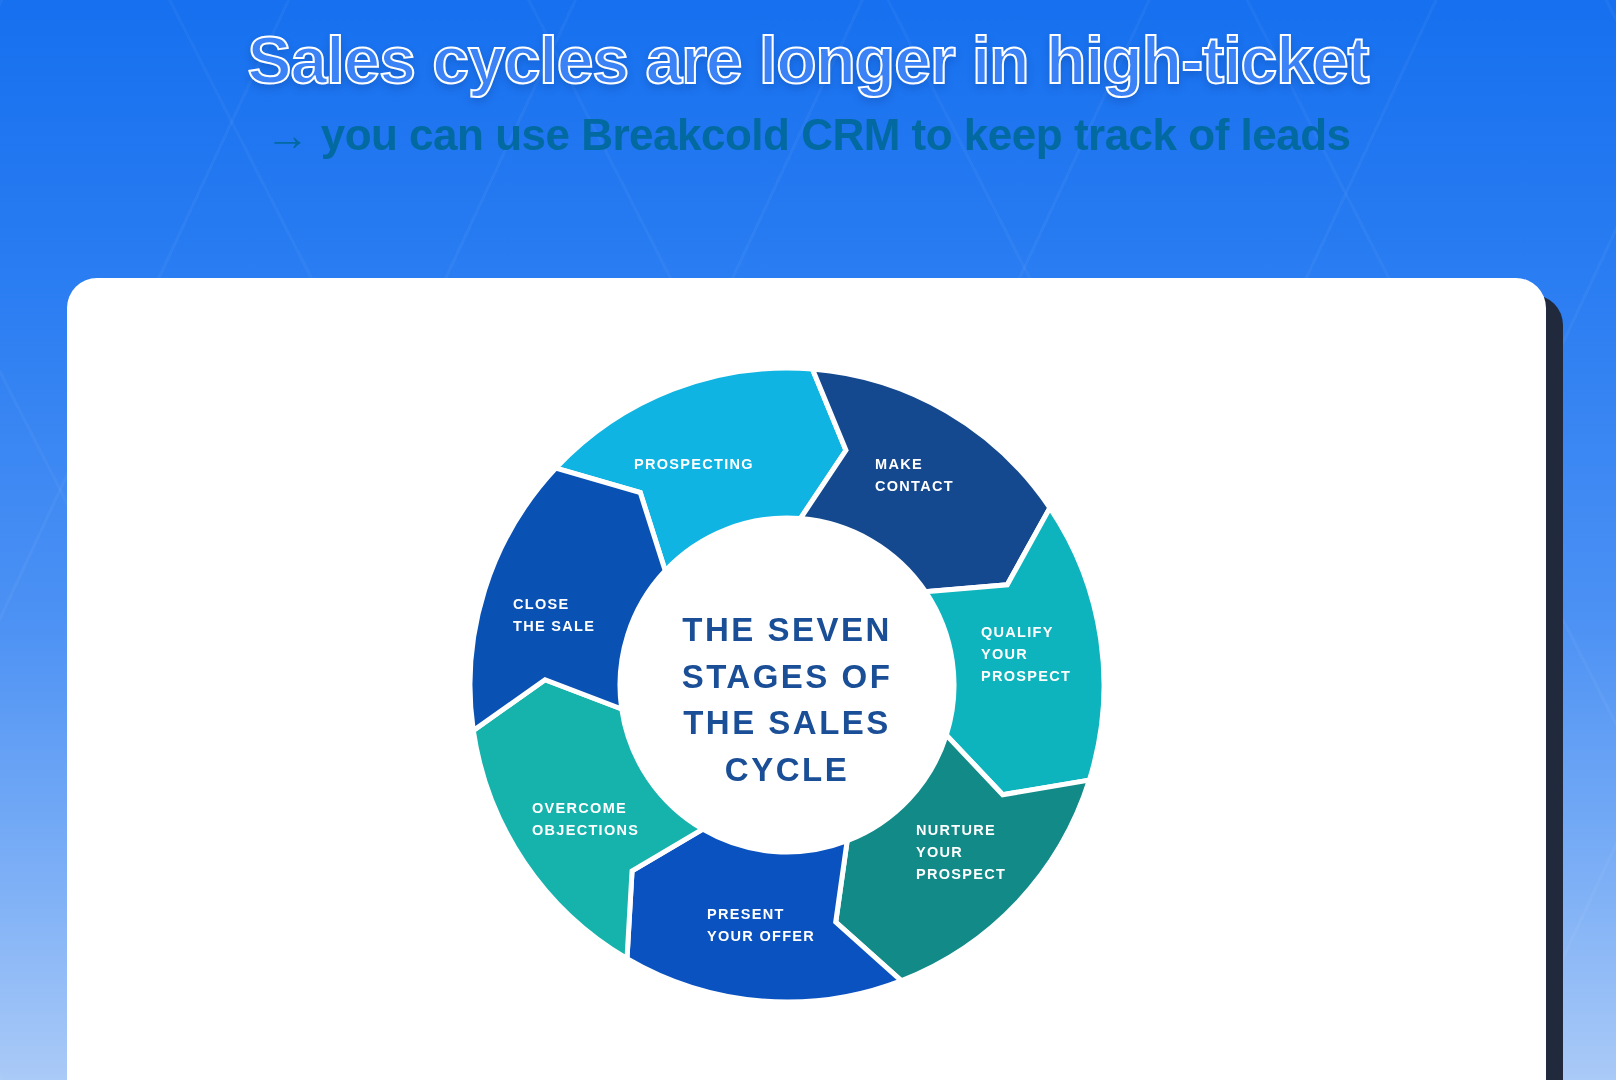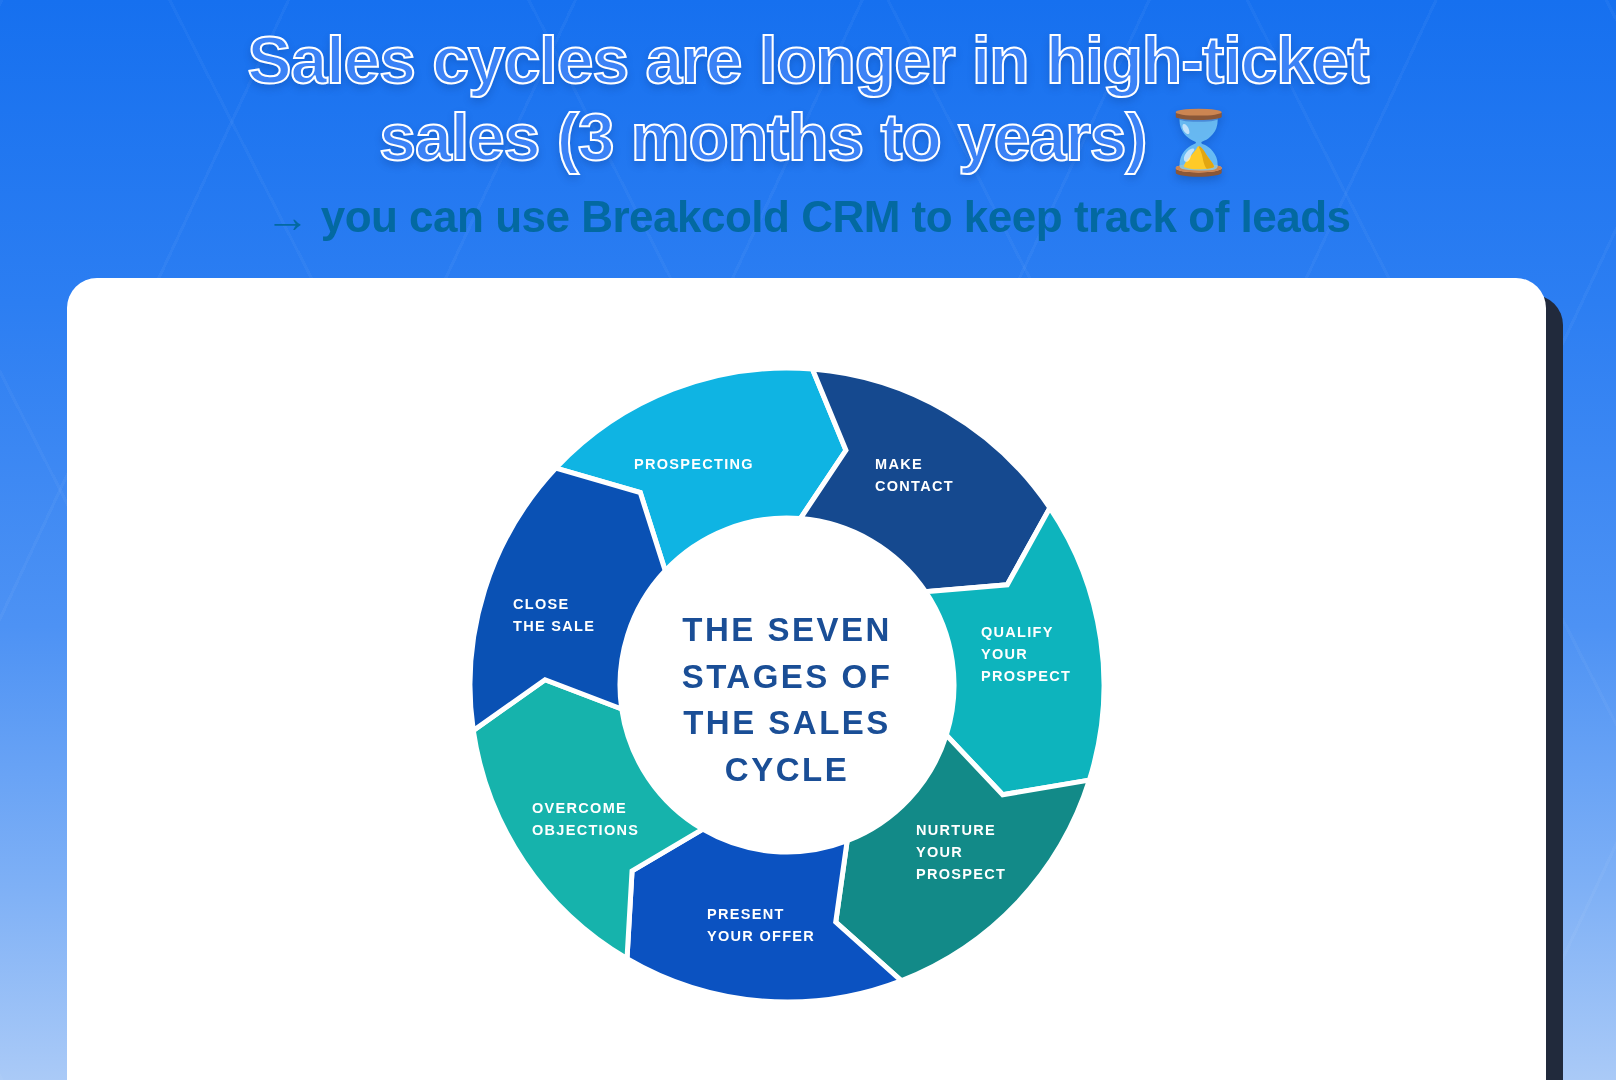--- a/index.html
+++ b/index.html
@@ -81,21 +81,20 @@
     font-weight: bold;
     letter-spacing: 2.5px;
   }
 </style>
 </head>
 <body>
 
 <div class="header">
   <h1 class="headline">
     <div class="line">Sales cycles are longer in high-ticket</div>
-    <div class="line"><span>sales (3 months to years)</span><span class="title-emoji">⌛</span></div>
   </h1>
   <div class="subheadline">→ you can use Breakcold CRM to keep track of leads</div>
 </div>
 
 <div class="card">
   <svg class="diagram-svg" id="cycle-svg" viewBox="0 0 1479 862">
       <path d="M 488.81 190.12 A 317 317 0 0 1 745.42 91.02 L 778.95 172.29 L 733.39 240.54 A 167 167 0 0 0 598.20 292.74 L 573.25 214.57 Z" fill="#0fb4e3" stroke="#ffffff" stroke-width="5" stroke-linejoin="miter"></path>
       <path d="M 745.42 91.02 A 317 317 0 0 1 982.89 229.87 L 940.26 306.75 L 858.50 313.68 A 167 167 0 0 0 733.39 240.54 L 778.95 172.29 Z" fill="#15498f" stroke="#ffffff" stroke-width="5" stroke-linejoin="miter"></path>
       <path d="M 982.89 229.87 A 317 317 0 0 1 1022.40 502.10 L 935.70 516.71 L 879.31 457.10 A 167 167 0 0 0 858.50 313.68 L 940.26 306.76 Z" fill="#0db4bd" stroke="#ffffff" stroke-width="5" stroke-linejoin="miter"></path>
       <path d="M 1022.40 502.10 A 317 317 0 0 1 834.19 702.72 L 768.72 644.04 L 780.16 562.79 A 167 167 0 0 0 879.31 457.10 L 935.71 516.70 Z" fill="#128a88" stroke="#ffffff" stroke-width="5" stroke-linejoin="miter"></path>

